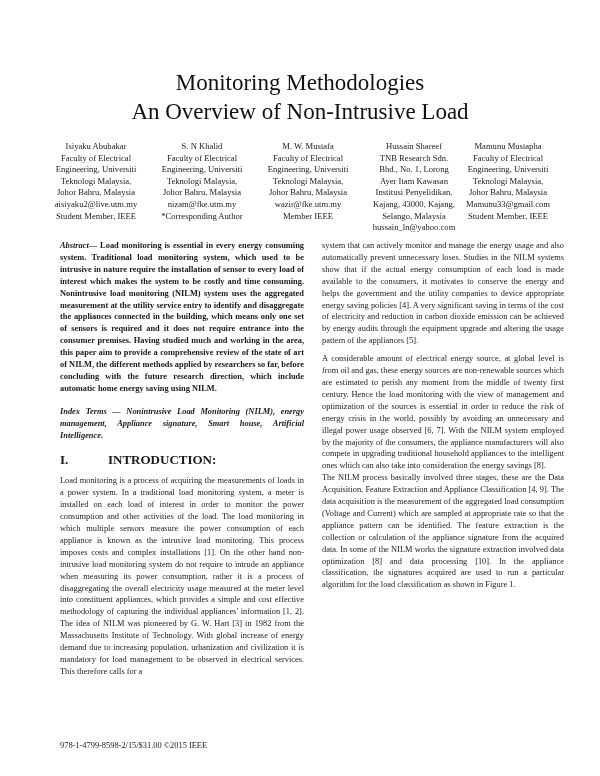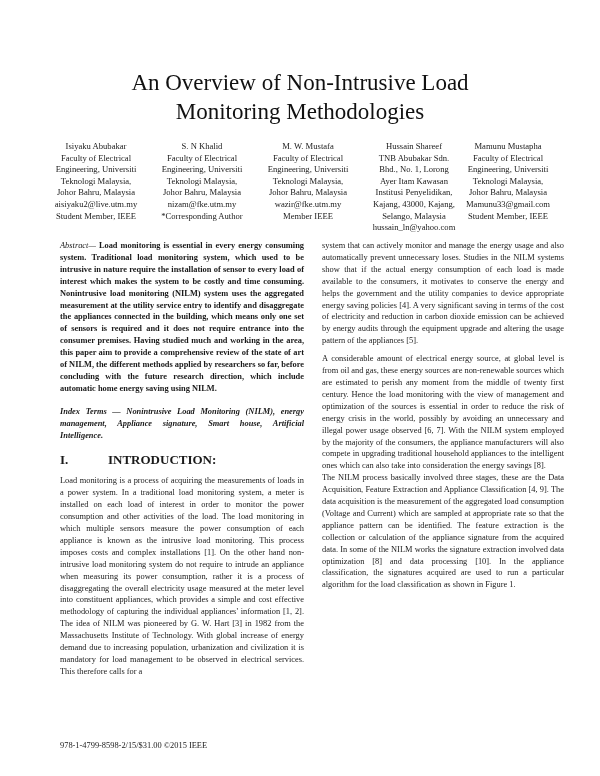--- a/index.html
+++ b/index.html
@@ -10,36 +10,36 @@
   .title div { white-space: nowrap; }
   .authors { position: absolute; top: 141px; left: 44px; width: 530px; height: 88px; }
   .author { position: absolute; top: 0; width: 104px; text-align: center;
             font-size: 8.6px; line-height: 11.6px; white-space: nowrap; }
   .author div { white-space: nowrap; }
   .col { position: absolute; top: 240px; width: 244px; font-size: 8.4px; line-height: 11.9px;
          text-align: justify; }
   .col-left { left: 60px; }
   .col-right { left: 322px; width: 242px; }
   .abstract { font-weight: bold; }
-  .abstract .lbl { font-style: italic; font-weight: normal; }
+  .abstract .lbl { font-style: italic; font-weight: bold; }
   .index { font-weight: bold; font-style: italic; margin-top: 11px; }
   .section { font-weight: bold; margin-top: 12px; margin-bottom: 10px; font-size: 13px; }
   .section .num { display: inline-block; width: 48px; }
   p { margin: 0; }
   .para-gap { margin-top: 6px; font-family: Liberation Serif, serif; }
   .footer { position: absolute; top: 741px; left: 60px; width: 504px; font-size: 8.4px; }
   .footer .left { position: absolute; left: 0; }
   .footer .right { position: absolute; left: 228px; margin-top: 36px; }
 </style>
 </head>
 <body>
 
 <div class="title">
+  <div>Monitoring Methodologies</div>
   <div>An Overview of Non-Intrusive Load</div>
-  <div>Monitoring Methodologies</div>
 </div>
 
 <div class="authors">
   <div class="author" style="left:0px;">
     <div>Isiyaku Abubakar</div>
     <div>Faculty of Electrical</div>
     <div>Engineering, Universiti</div>
     <div>Teknologi Malaysia,</div>
     <div>Johor Bahru, Malaysia</div>
     <div>aisiyaku2@live.utm.my</div>
@@ -58,21 +58,21 @@
     <div>M. W. Mustafa</div>
     <div>Faculty of Electrical</div>
     <div>Engineering, Universiti</div>
     <div>Teknologi Malaysia,</div>
     <div>Johor Bahru, Malaysia</div>
     <div>wazir@fke.utm.my</div>
     <div>Member IEEE</div>
   </div>
   <div class="author" style="left:318px;">
     <div>Hussain Shareef</div>
-    <div>TNB Abubakar Sdn.</div>
+    <div>TNB Research Sdn.</div>
     <div>Bhd., No. 1, Lorong</div>
     <div>Ayer Itam Kawasan</div>
     <div>Institusi Penyelidikan,</div>
     <div>Kajang, 43000, Kajang,</div>
     <div>Selango, Malaysia</div>
     <div>hussain_ln@yahoo.com</div>
   </div>
   <div class="author" style="left:412px;">
     <div>Mamunu Mustapha</div>
     <div>Faculty of Electrical</div>

